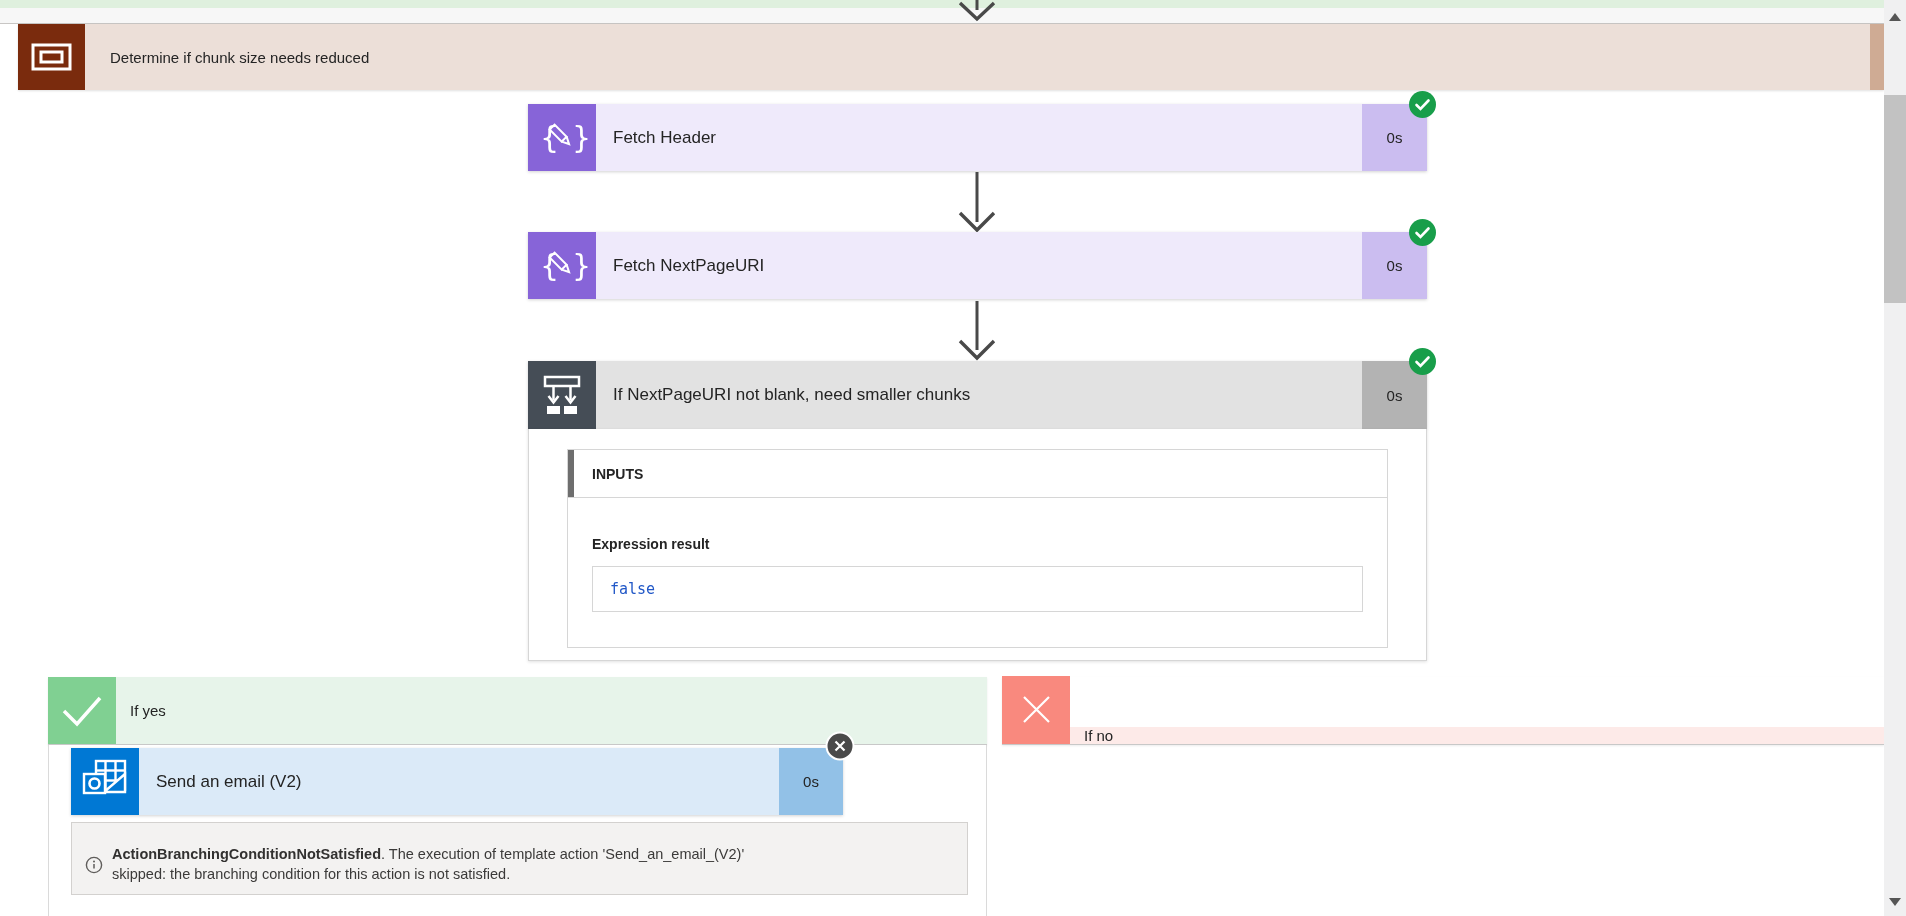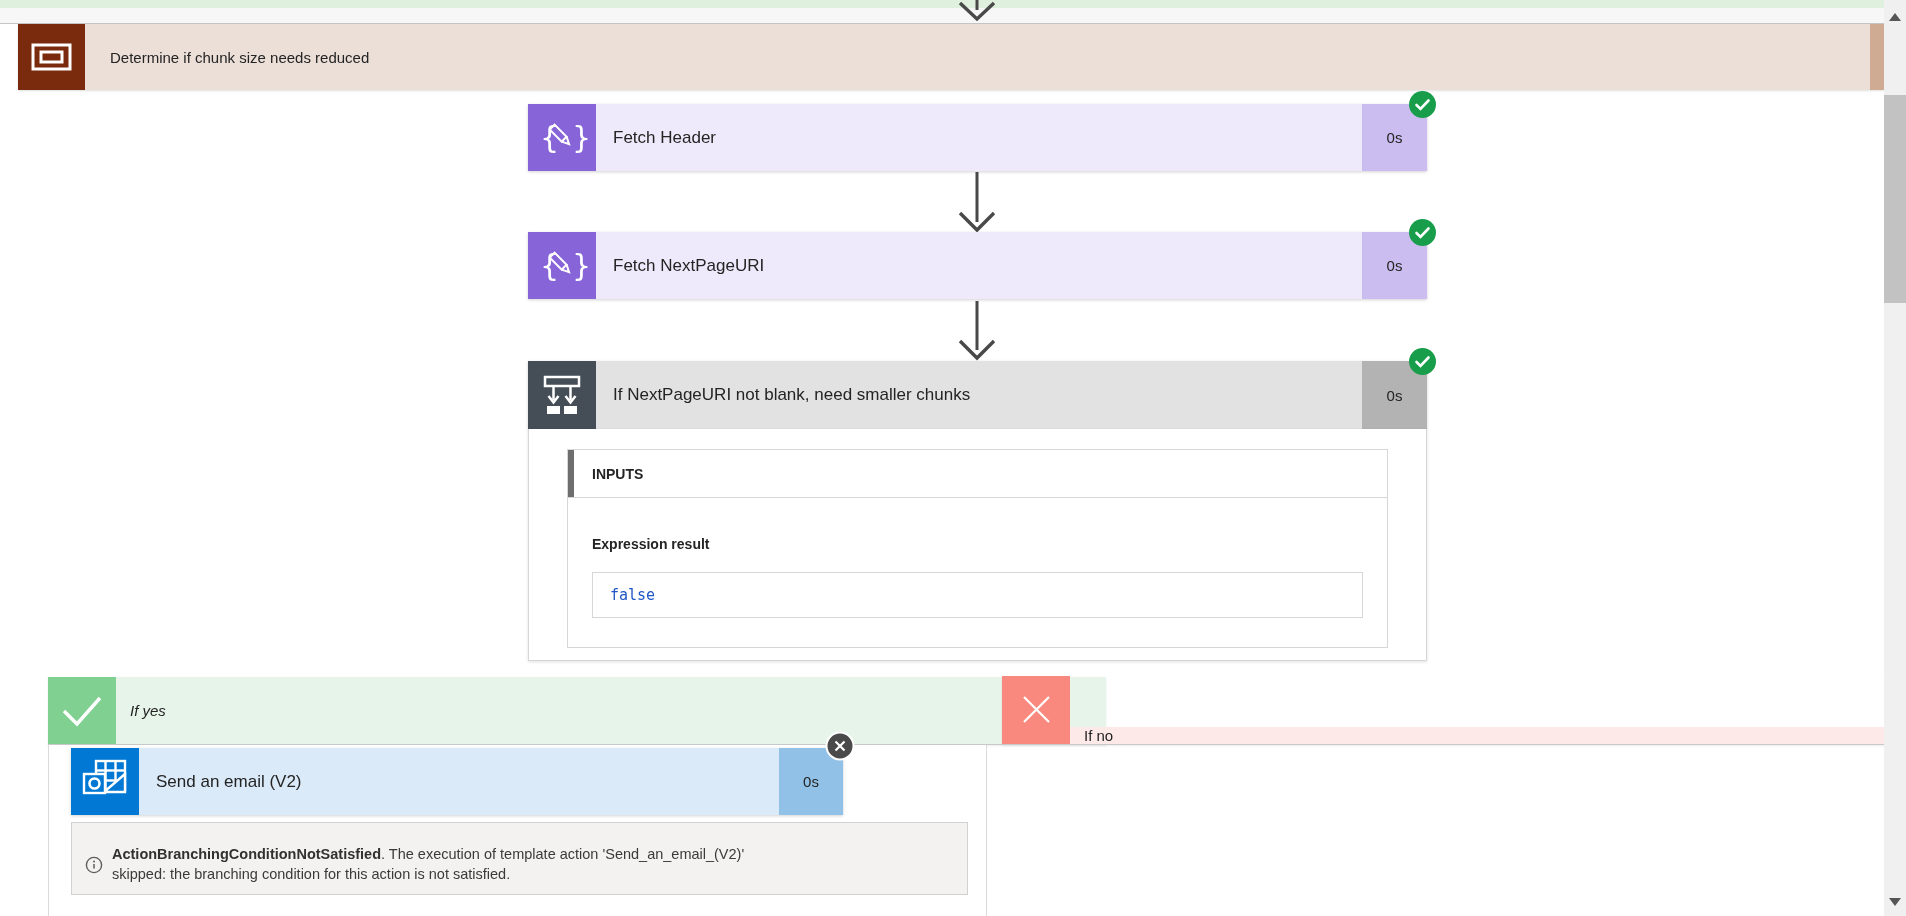--- a/index.html
+++ b/index.html
@@ -44,21 +44,21 @@
 
   
   .cond-body { left:528px; top:429px; width:899px; height:232px; background:#fff;
     border-left:1px solid var(--border); border-right:1px solid var(--border); border-bottom:1px solid var(--border);
     box-shadow:0 1px 3px rgba(0,0,0,.12); }
   .inputs-card { position:absolute; left:38px; top:20px; width:821px; height:199px; border:1px solid var(--border); background:#fff; }
   .inputs-header { position:relative; height:48px; border-bottom:1px solid var(--border); display:flex; align-items:center; }
   .inputs-bar { position:absolute; left:0; top:0; width:6px; height:100%; background:#6e6e6e; }
   .inputs-title { margin-left:24px; font-size:14px; font-weight:600; }
   .expr-label { position:absolute; left:24px; top:86px; font-size:14px; font-weight:700; }
-  .expr-box { position:absolute; left:24px; top:122px; width:771px; height:46px; border:1px solid var(--border);
+  .expr-box { position:absolute; left:24px; top:116px; width:771px; height:46px; border:1px solid var(--border);
     display:flex; align-items:center; padding-left:17px; }
   .code { font-family:"DejaVu Sans Mono","Liberation Mono",monospace; font-size:15px; color:var(--code_blue); }
 
   
   .branch-header { display:flex; height:68px; border-bottom:1px solid #c8c8c8; box-shadow:0 1px 2px rgba(0,0,0,.08); }
   .branch-icon { width:68px; flex:0 0 auto; display:flex; align-items:center; justify-content:center; }
   .branch-label { flex:1; display:flex; align-items:center; padding-left:14px; font-size:15px; }
   .yes .branch-icon { background:var(--yes_icon); }
   .yes .branch-label { background:var(--yes_bg); }
   .no .branch-icon { background:var(--no_icon); }
@@ -189,21 +189,21 @@
         <div class="inputs-bar"></div>
         <span class="inputs-title">INPUTS</span>
       </div>
       <div class="expr-label">Expression result</div>
       <div class="expr-box">
         <span class="code">false</span>
       </div>
     </div>
   </div>
 
-  <div class="abs branch-header yes" style="left:48px;top:677px;width:1058px;font-style:italic;">
+  <div class="abs branch-header yes" style="left:48px;top:677px;width:939px;">
     <div class="branch-icon">
       <svg width="68" height="68" viewBox="0 0 68 68">
         <path d="M16 34 L29 47 L52 21" fill="none" stroke="#fff" stroke-width="3.5"></path>
       </svg>
     </div>
     <div class="branch-label">If yes</div>
   </div>
 
   <div class="abs yes-body">
 

